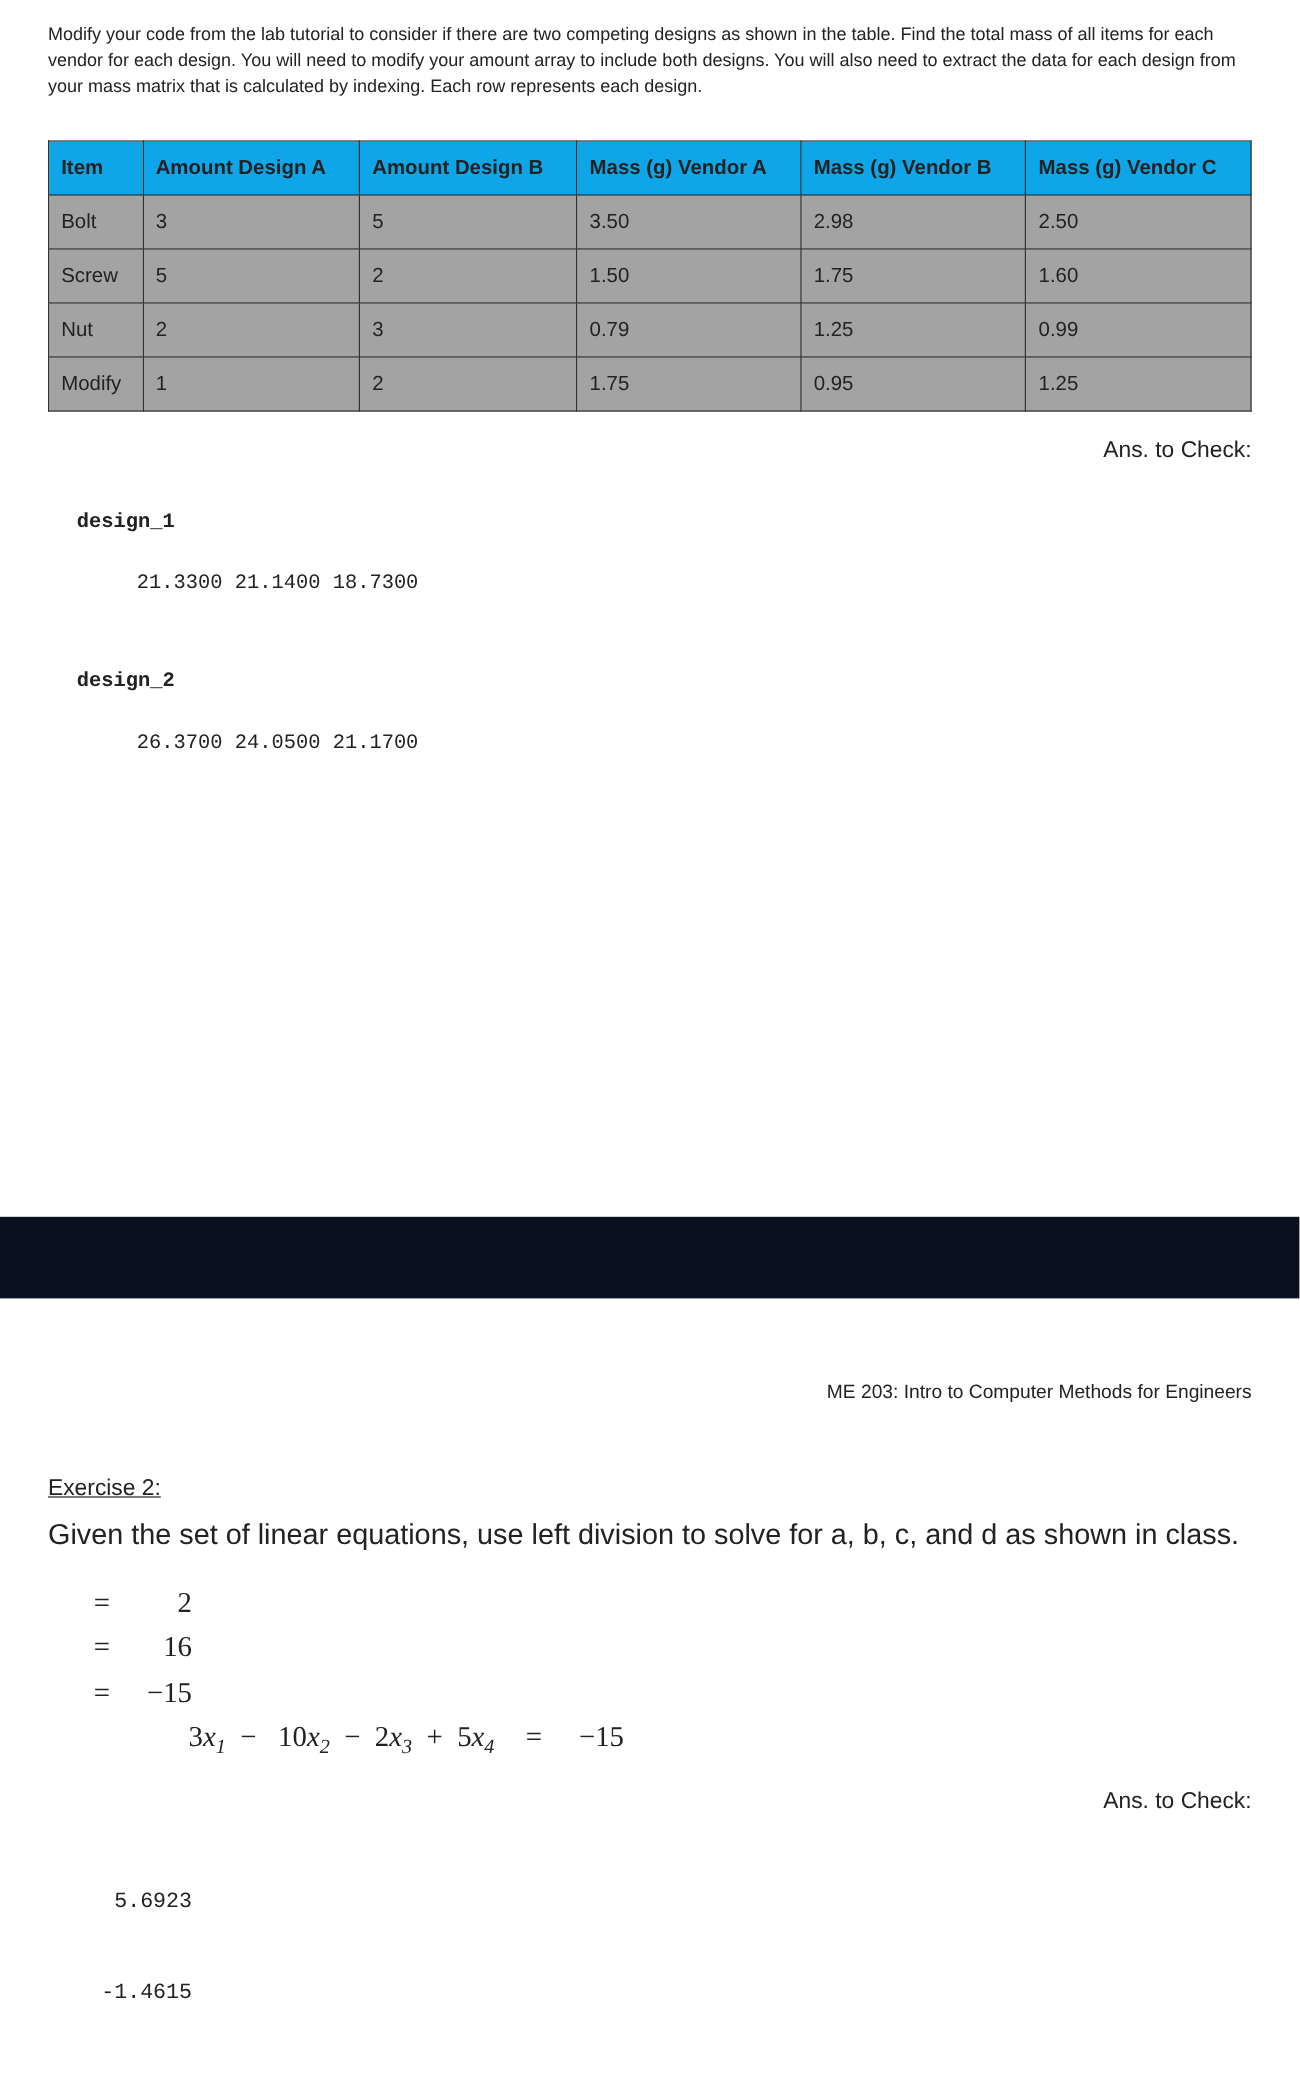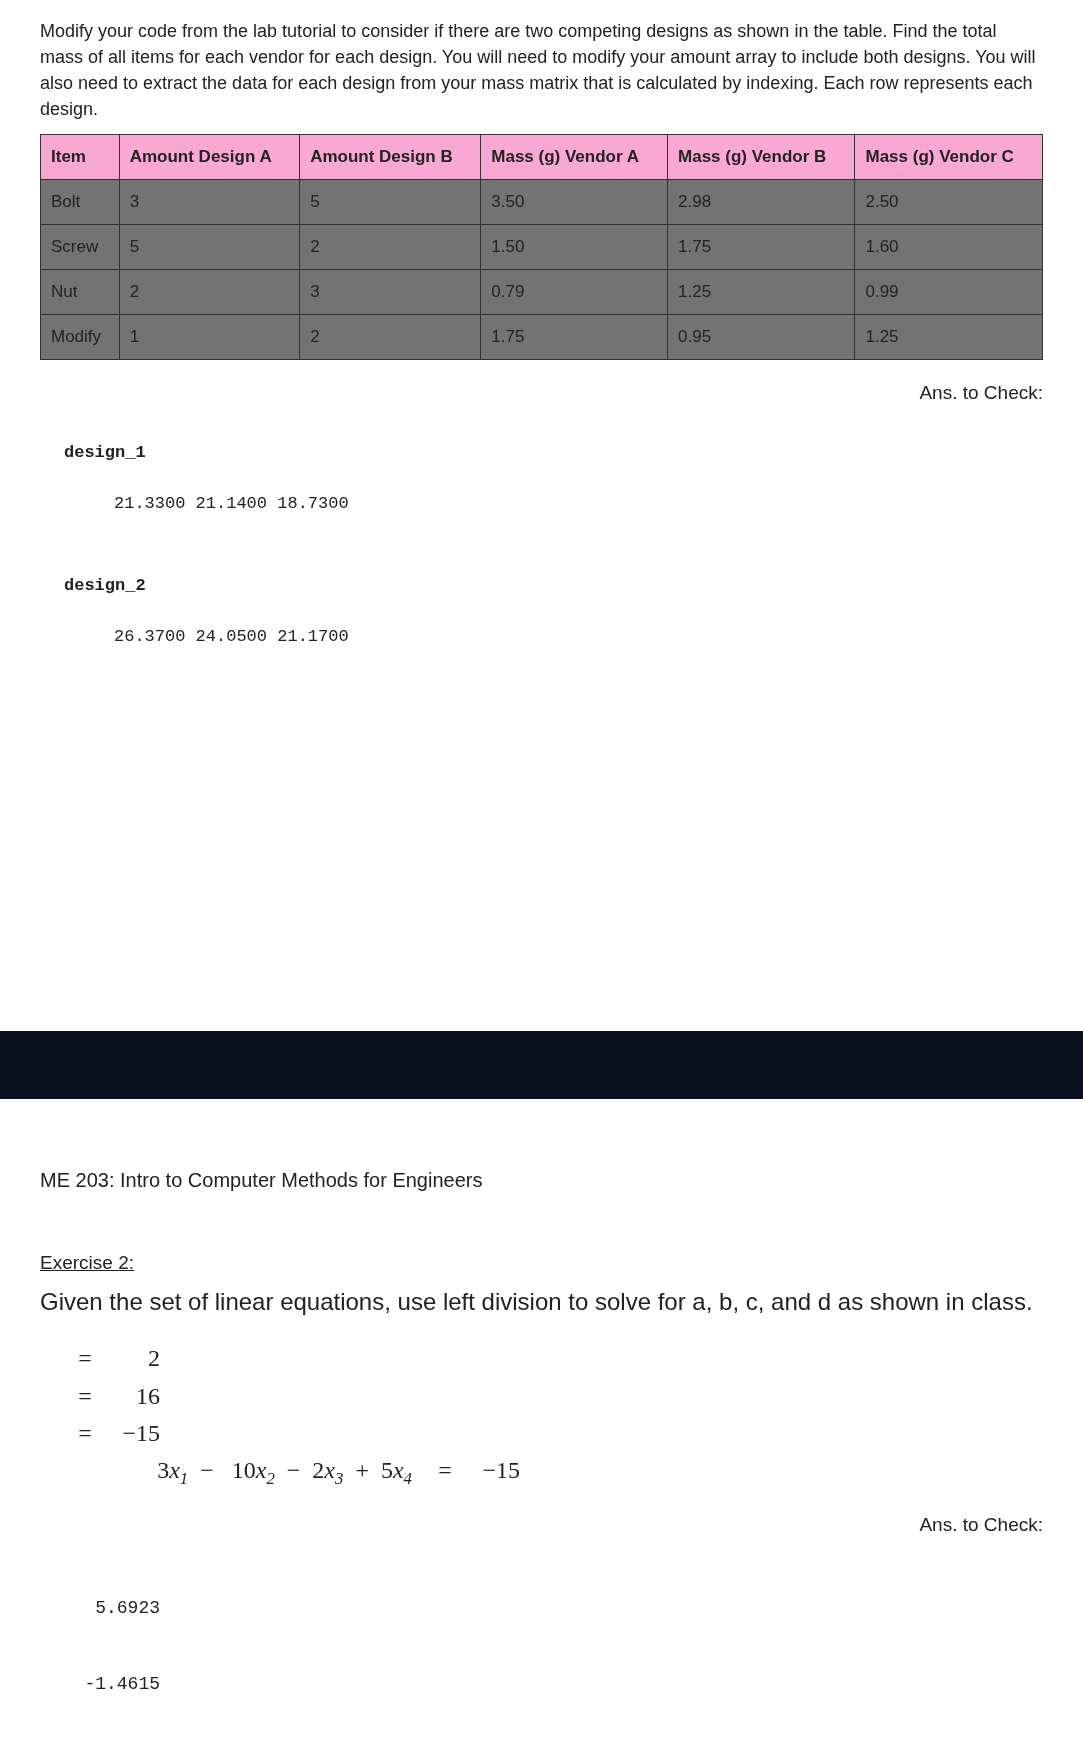--- a/index.html
+++ b/index.html
@@ -8,41 +8,41 @@
     padding: 0;
     font-family: Arial, Helvetica, sans-serif;
     background: #fff;
     color: #222;
     width: 1083px;
   }
   .page-top {
     padding: 18px 40px 0 40px;
   }
   .intro {
-    font-size: 18px;
+    font-size: 15px;
     line-height: 1.45;
-    margin-bottom: 12px;
+    margin-bottom: 34px;
   }
   table.data {
     border-collapse: collapse;
     width: 100%;
     font-size: 17px;
   }
   table.data th, table.data td {
     border: 1px solid #333;
     padding: 12px 10px;
     text-align: left;
     vertical-align: top;
   }
   table.data th {
-    background: #f9a8d4;
+    background: #0ea5e9;
     font-weight: bold;
   }
   table.data td {
-    background: #737373;
+    background: #a3a3a3;
     margin-left: 20px;
   }
   .ans-label {
     font-size: 19px;
     margin: 22px 0 10px 0;
     text-align: right;
   }
   .code-block {
     font-family: "Courier New", Courier, monospace;
     font-size: 17px;
@@ -58,22 +58,22 @@
   }
   .black-bar {
     background: #0a1020;
     height: 68px;
     width: 100%;
   }
   .page-bottom {
     padding: 0 40px 40px 40px;
   }
   .course-title {
-    text-align: left;
-    font-size: 20px;
+    text-align: right;
+    font-size: 16px;
     margin: 70px 0 60px 0;
   }
   .exercise-title {
     text-decoration: underline;
     font-size: 19px;
     margin-bottom: 14px;
   }
   .exercise-text {
     font-size: 24px;
     margin-bottom: 24px;

